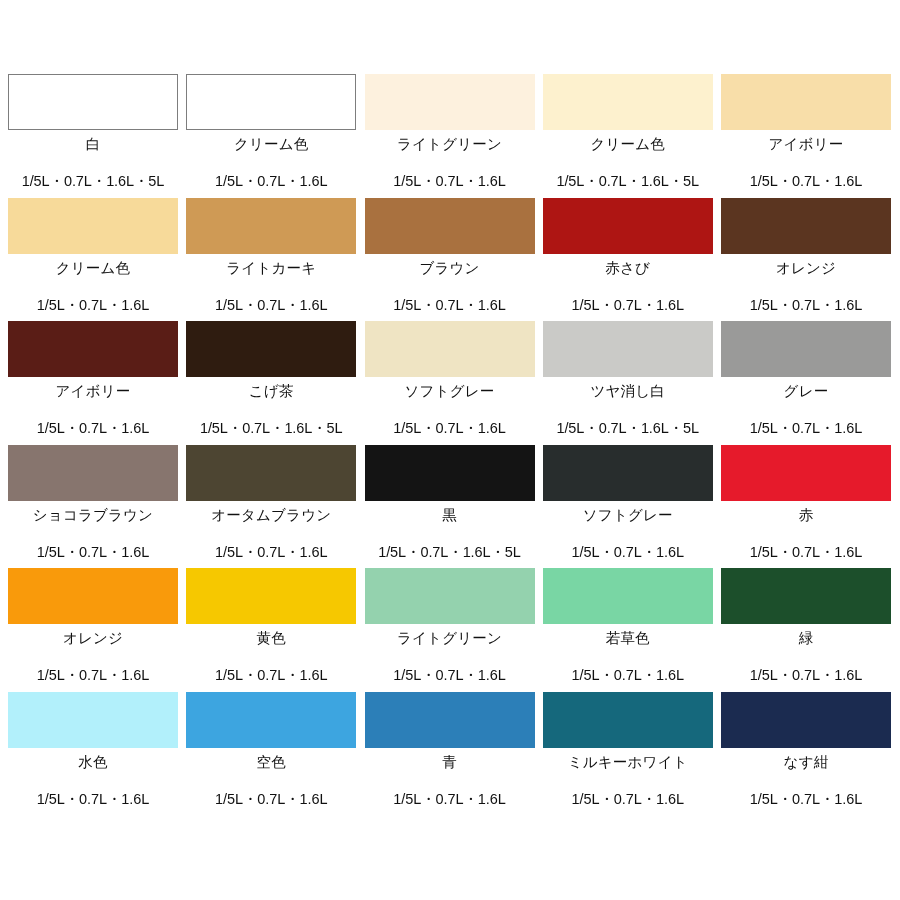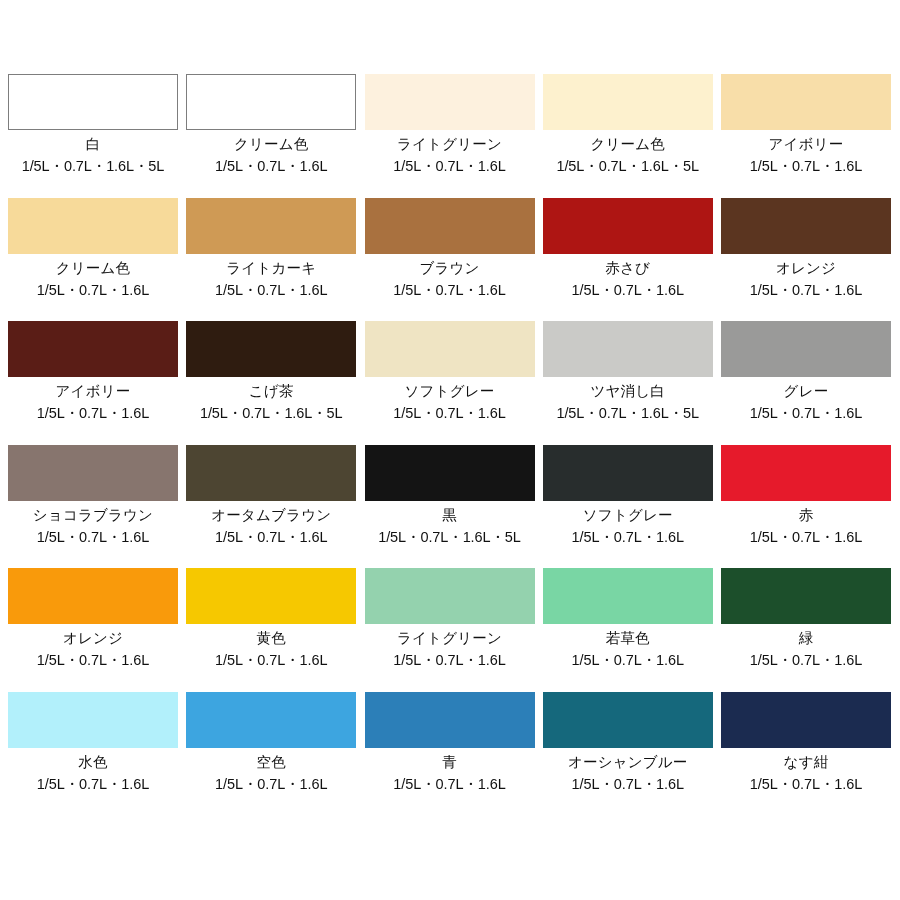--- a/index.html
+++ b/index.html
@@ -41,21 +41,21 @@
   .cname{
     margin-top:5px;
     font-size:14.5px;
     line-height:19px;
     letter-spacing:0.2px;
     text-align:center;
     white-space:nowrap;
     color:#111111;
   }
   .csize{
-    margin-top:3px;
+    margin-top:18px;
     font-size:14.5px;
     line-height:19px;
     letter-spacing:-0.1px;
     text-align:center;
     white-space:nowrap;
     color:#111111;
   }
 </style>
 </head>
 <body>
@@ -197,21 +197,21 @@
         <div class="cname">空色</div>
         <div class="csize">1/5L・0.7L・1.6L</div>
       </div>
       <div class="cell">
         <div class="swatch" style="background: rgb(44, 127, 184);"></div>
         <div class="cname">青</div>
         <div class="csize">1/5L・0.7L・1.6L</div>
       </div>
       <div class="cell">
         <div class="swatch" style="background: rgb(21, 104, 124);"></div>
-        <div class="cname">オーシャンブルー</div>
+        <div class="cname">ミルキーホワイト</div>
         <div class="csize">1/5L・0.7L・1.6L</div>
       </div>
       <div class="cell">
         <div class="swatch" style="background: rgb(27, 43, 80);"></div>
         <div class="cname">なす紺</div>
         <div class="csize">1/5L・0.7L・1.6L</div>
       </div>
     </div>
 </div>
 

